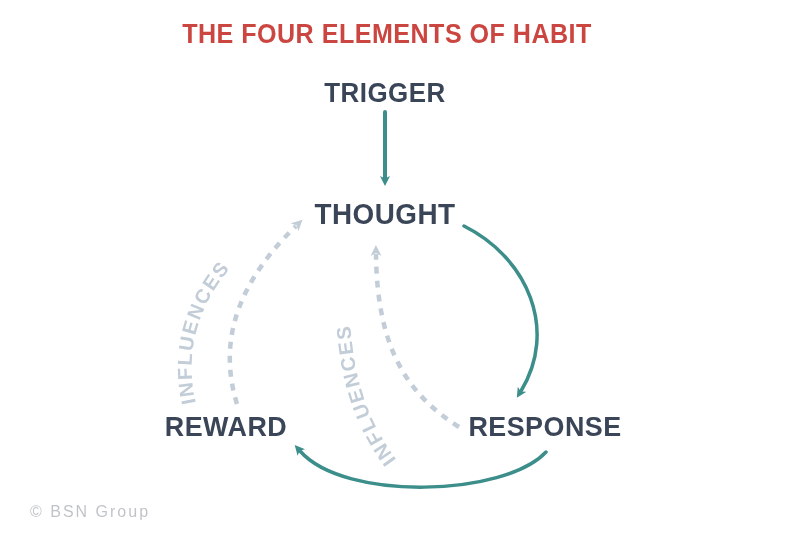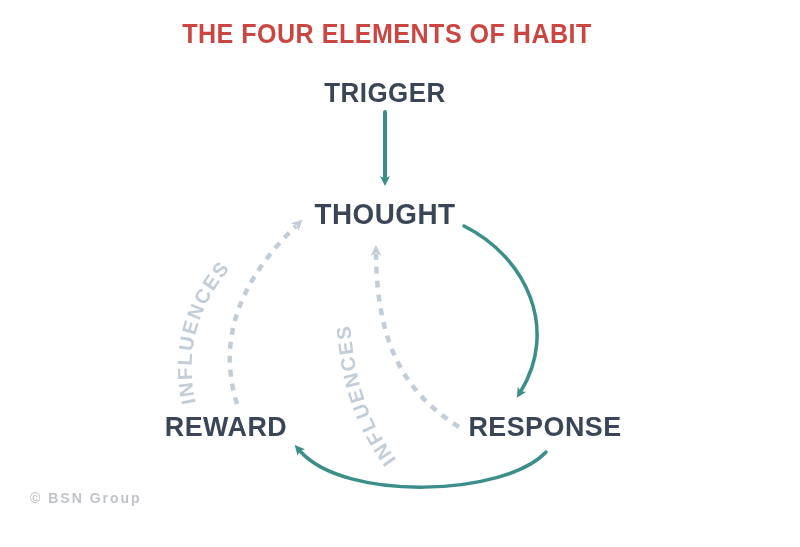--- a/index.html
+++ b/index.html
@@ -43,23 +43,23 @@
     letter-spacing: 0.5px;
     color: var(--node, #3a4658);
   }
   .node-trigger  { left: 385px; top: 93px;  font-size: 27px; }
   .node-thought  { left: 385px; top: 214px; font-size: 29px; }
   .node-response { left: 545px; top: 427px; }
   .node-reward   { left: 226px; top: 427px; }
   .watermark {
     position: absolute;
     left: 30px;
-    top: 490px;
-    font-size: 14px;
-    font-weight: 700;
+    top: 503px;
+    font-size: 16px;
+    font-weight: 400;
     letter-spacing: 2px;
     color: var(--watermark, #3a4658);
     opacity: 0.32;
   }
   .solid-arrow {
     fill: none;
     stroke: var(--solid-arrow, #3c8e8b);
     stroke-linecap: round;
   }
   .dashed-arrow {

